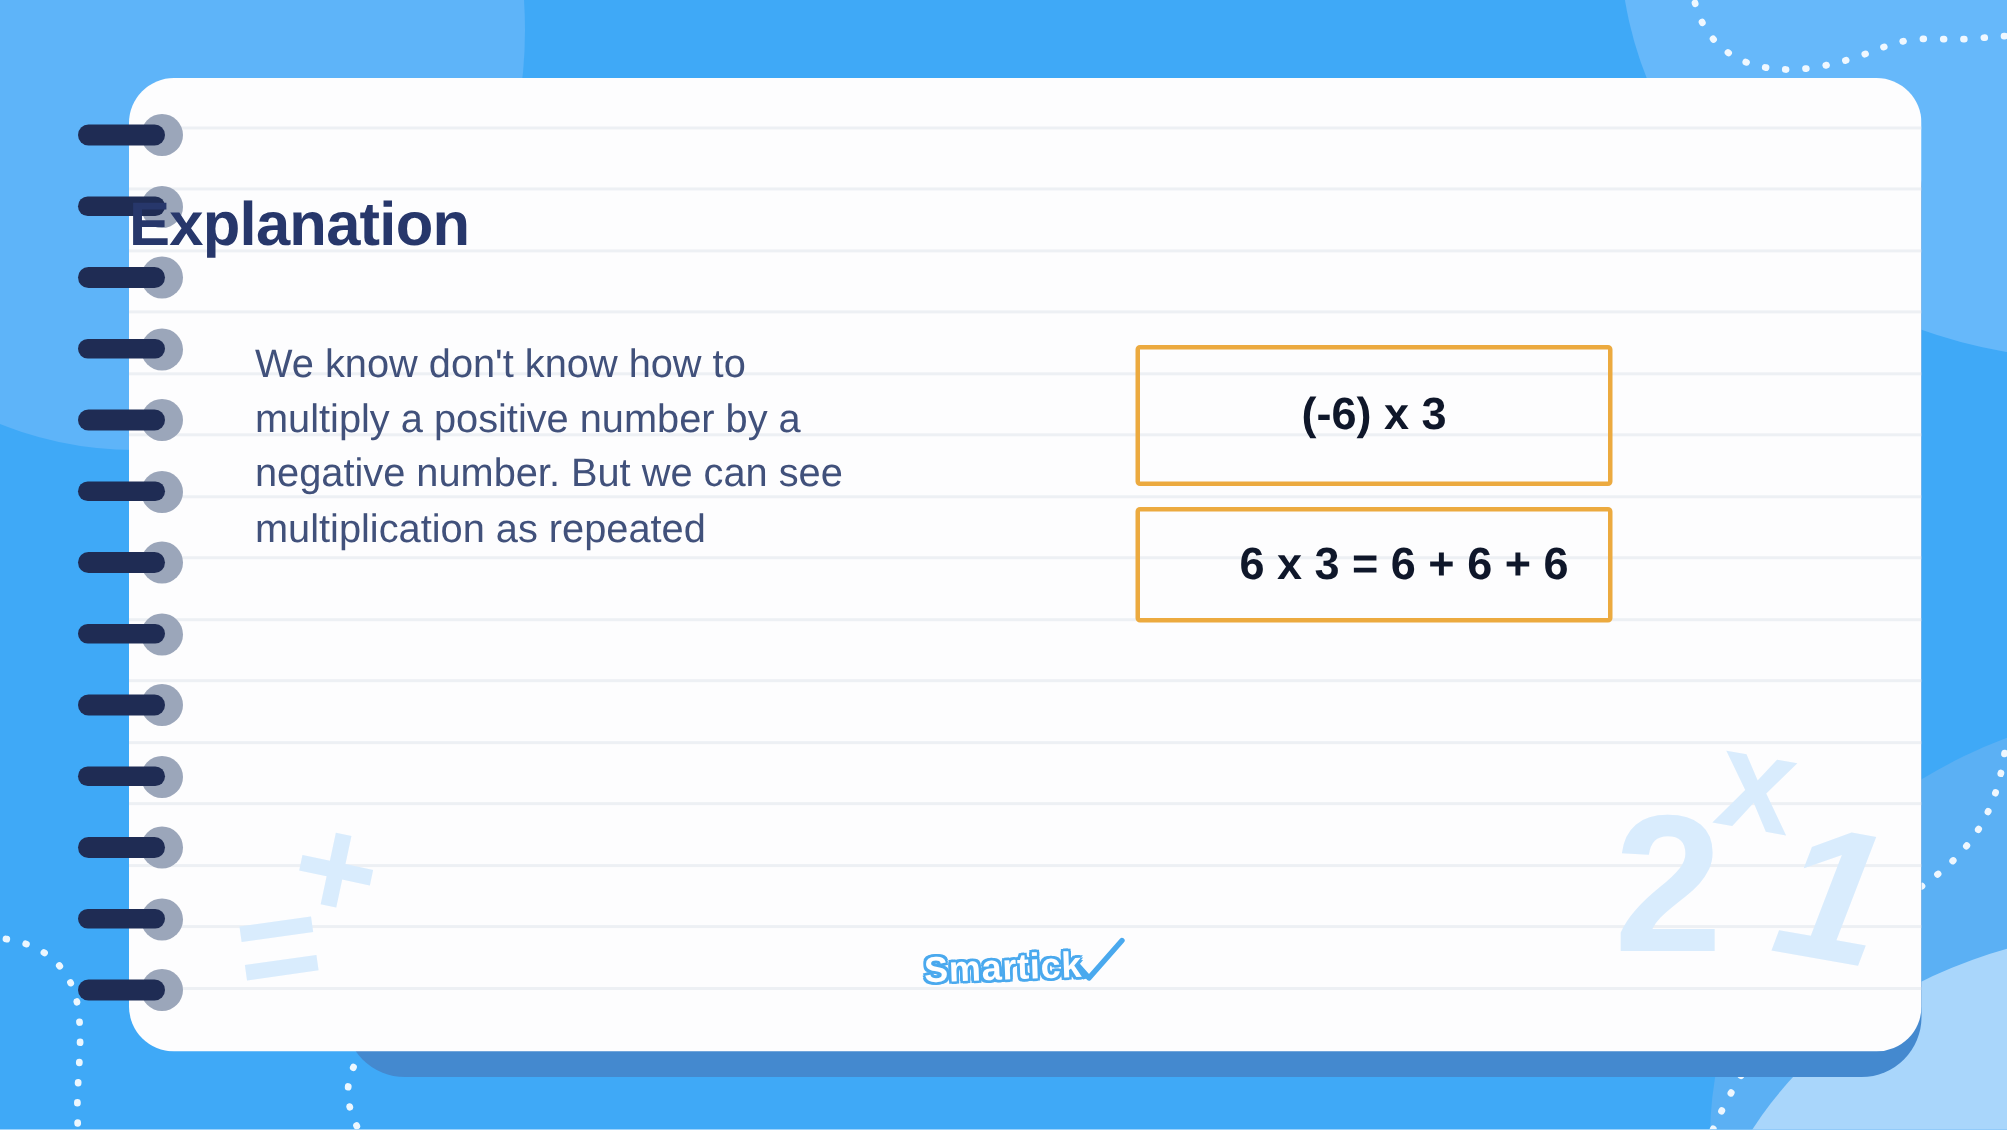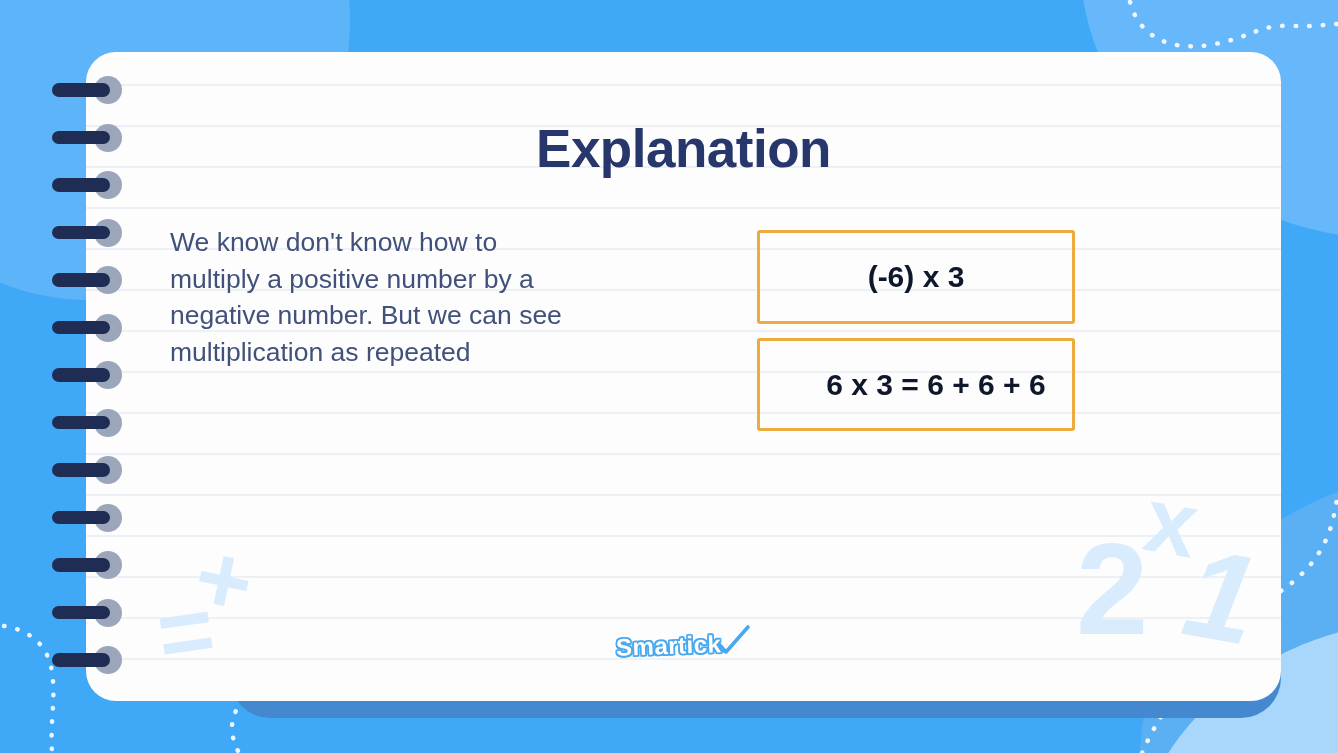--- a/index.html
+++ b/index.html
@@ -41,36 +41,36 @@
     border-radius:50%; background:#9ba6ba;
   }
   .ring .bar {
     position:absolute; left:0; top:7px; width:58px; height:13.5px;
     border-radius:7px; background:#1f2c54;
   }
 
   
   .title {
     left:86px; top:121px; width:1195px; z-index:4;
-    text-align:center; font-size:53px; line-height:56px; font-weight:800;
+    font-size:41px; line-height:56px; font-weight:800;
     letter-spacing:-0.5px; color:#27376b;
   }
   .body-text {
     left:170px; top:224px; width:460px; z-index:4;
     font-size:26.5px; line-height:36.6px; color:#41517b;
   }
   .expr-box {
     left:757px; width:318px; z-index:4;
     border:3px solid #ecaa3f; border-radius:3px;
     display:flex; align-items:center; justify-content:center;
     font-size:30px; font-weight:bold; color:#0f172a;
     background:transparent;
   }
   .expr-box.b1 { top:230px; height:94px; }
-  .expr-box.b2 { top:338px; height:93px;padding-left:40px; }
+  .expr-box.b2 { top:338px; height:77px;padding-left:40px; }
 
   
   .wm { position:absolute; z-index:3; color:#d9ecfd; font-weight:800; line-height:1; }
   .wm-plus   { left:196px;  top:532px; font-size:96px;  transform:rotate(12deg); }
   .wm-equals { left:158px;  top:584px; font-size:96px;  transform:rotate(-8deg); }
   .wm-two    { left:1076px; top:524px; font-size:130px; }
   .wm-times  { left:1146px; top:476px; font-size:92px;  transform:rotate(10deg); }
   .wm-one    { left:1186px; top:534px; font-size:126px; font-style:italic; transform:rotate(10deg); }
 
   

